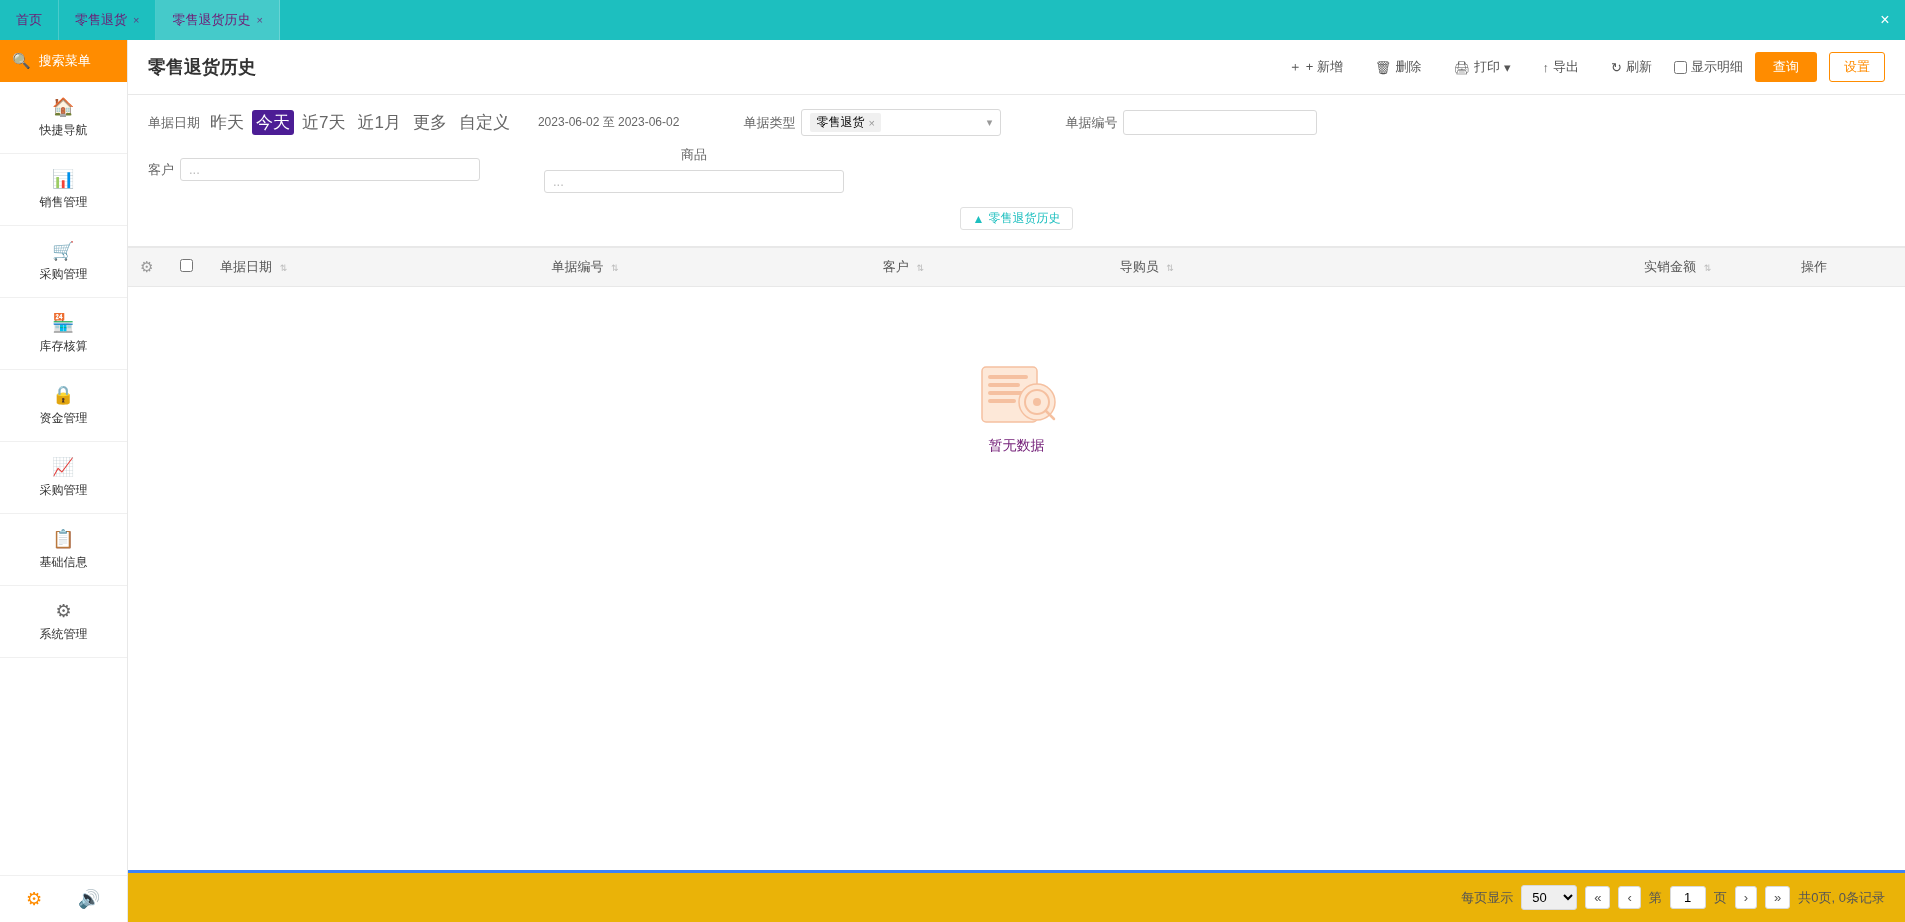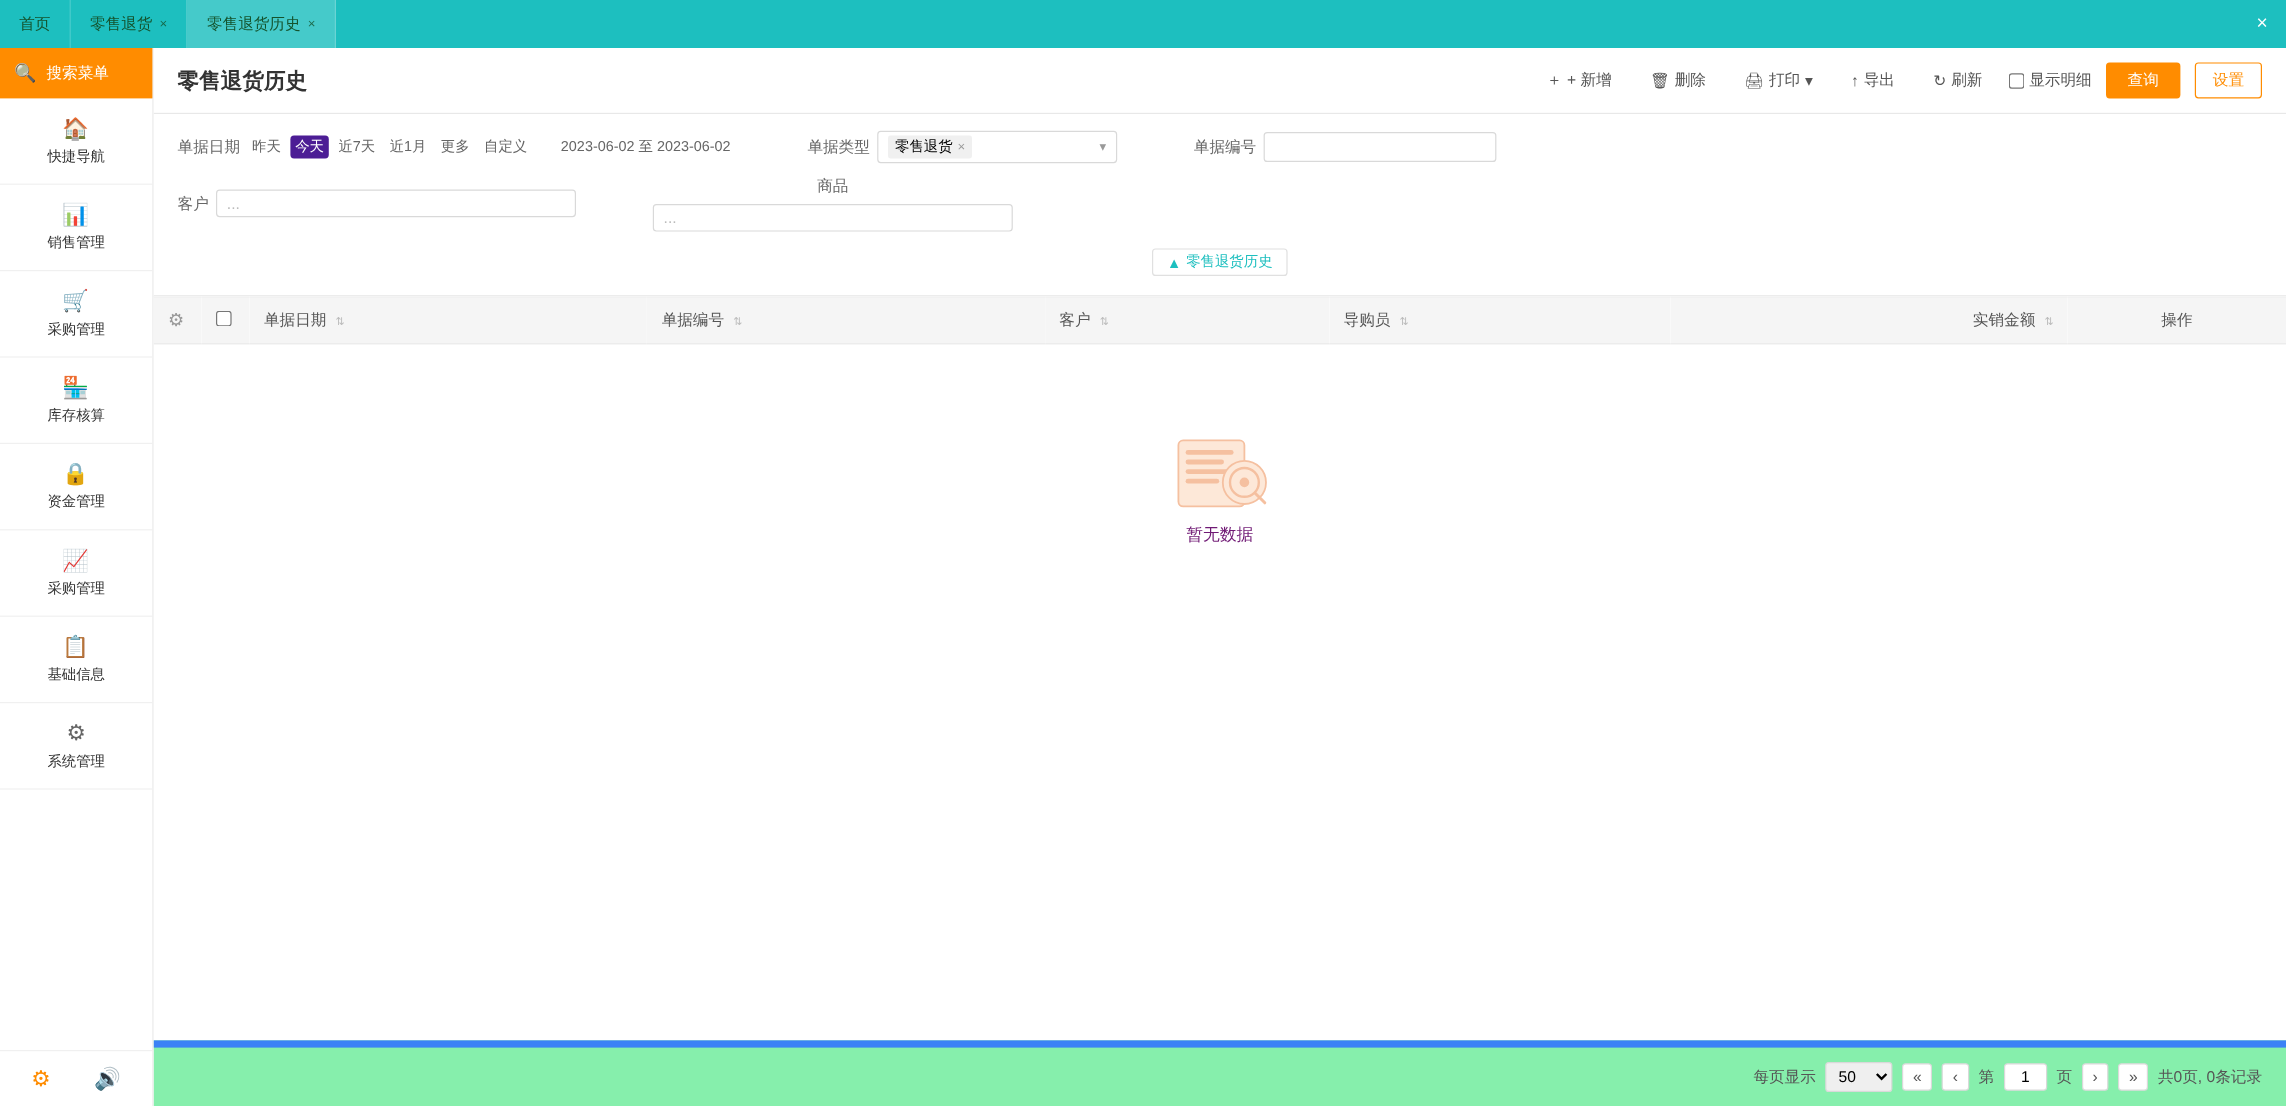--- a/index.html
+++ b/index.html
@@ -5,21 +5,21 @@
     * { box-sizing: border-box; margin: 0; padding: 0; font-family: 'Microsoft YaHei', Arial, sans-serif; }
     body { display: flex; flex-direction: column; height: 922px; width: 1905px; overflow: hidden; background: #f5f5f5; }
 
     
     .top-bar {
       display: flex; align-items: center; background: #1dbfbf; height: 40px; min-height: 40px;
       padding: 0 0 0 0; position: relative;
     }
     .top-bar-tabs { display: flex; flex: 1; height: 100%; }
     .top-tab {
-      display: flex; align-items: center; padding: 0 16px; font-size: 13px; color: #14532d;
+      display: flex; align-items: center; padding: 0 16px; font-size: 13px; color: #701a75;
       cursor: pointer; height: 100%; border-right: 1px solid rgba(255,255,255,0.2);
       white-space: nowrap; gap: 6px;
     }
     .top-tab.active { background: rgba(255,255,255,0.18); }
     .top-tab .close-icon { font-size: 11px; opacity: 0.8; cursor: pointer; }
     .top-bar-close {
       width: 40px; height: 100%; display: flex; align-items: center; justify-content: center;
       color: #fff; font-size: 16px; cursor: pointer; flex-shrink: 0;
     }
 
@@ -73,21 +73,21 @@
     }
     .checkbox-label { display: flex; align-items: center; gap: 4px; font-size: 13px; color: #555; cursor: pointer; }
 
     
     .filter-area {
       background: #fff; padding: 14px 20px 8px; border-bottom: 1px solid #e8e8e8;
     }
     .filter-row { display: flex; align-items: center; gap: 0; margin-bottom: 10px; flex-wrap: wrap; }
     .filter-item { display: flex; align-items: center; gap: 6px; margin-right: 24px; }
     .filter-label { font-size: 13px; color: #666; white-space: nowrap; }
-    .filter-date-links { display: flex; gap: 4px; align-items: center; font-size: 12px; }
+    .filter-date-links { display: flex; gap: 4px; align-items: center; font-size: 17px; }
     .date-link { color: #666; cursor: pointer; padding: 1px 4px; }
     .date-link.active { background: #4c1d95; color: #fff; border-radius: 3px; }
     .date-range { font-size: 12px; color: #666; }
     .filter-tag-box {
       display: flex; align-items: center; border: 1px solid #d9d9d9; border-radius: 3px;
       padding: 3px 8px; min-width: 200px; gap: 6px; cursor: pointer; font-size: 13px;
       background: #fff;
     }
     .filter-tag { 
       display: flex; align-items: center; gap: 4px; background: #f0f0f0; 
@@ -125,21 +125,21 @@
     
     .empty-state {
       display: flex; flex-direction: column; align-items: center; justify-content: center;
       padding: 60px 0; color: #bbb;
     }
     .empty-text { font-size: 14px; color: #701a75; text-align: center; }
 
     
     .pagination-bar {
       display: flex; align-items: center; justify-content: flex-end; padding: 12px 20px;
-      background: #86efac; border-top: 6px solid #3b82f6; gap: 8px; font-size: 13px; color: #555;
+      background: #eab308; border-top: 3px solid #3b82f6; gap: 8px; font-size: 13px; color: #555;
     }
     .page-size-select {
       border: 1px solid #d9d9d9; border-radius: 3px; padding: 3px 6px; font-size: 13px;
       cursor: pointer;
     }
     .page-btn {
       border: 1px solid #d9d9d9; border-radius: 3px; padding: 3px 8px; background: #fff;
       cursor: pointer; color: #555; font-size: 13px;
     }
     .page-input {

